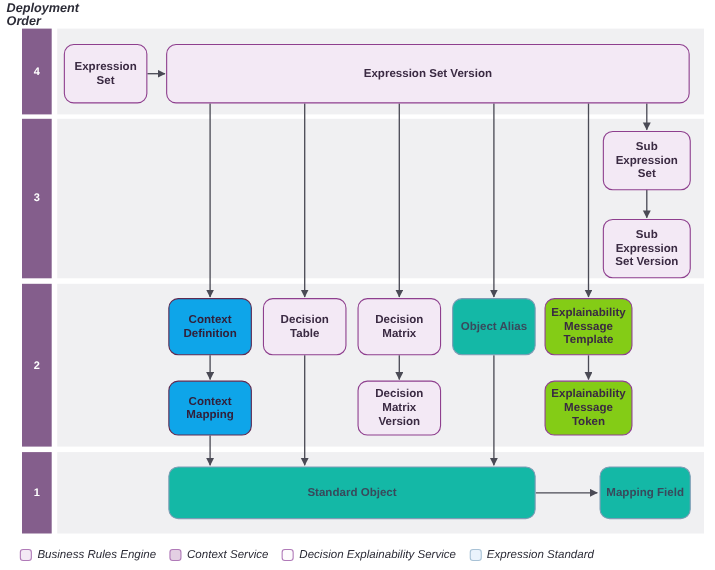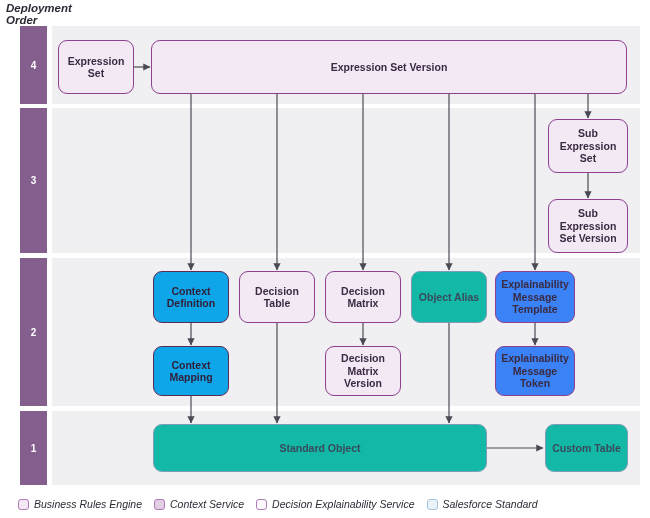--- a/index.html
+++ b/index.html
@@ -69,21 +69,21 @@
     color:#3a2a42;
   }
   
   .k-ctx{
     background:#0ea5e9;
     border:1.8px solid #5d2a52;
     color:#32203a;
   }
   
   .k-des{
-    background:#3b82f6;
+    background:#84cc16;
     border:1.6px solid #8e3f8e;
     color:#3a2a42;
   }
   
   .k-sfs{
     background:#14b8a6;
     border:1.6px solid #7d9cb5;
     color:#384a5c;
   }
 
@@ -216,34 +216,34 @@
   <div class="node k-bre" style="left:325px;top:346px;width:76px;height:50px;">Decision
 Matrix
 Version</div>
 
   <div class="node k-des" style="left:495px;top:346px;width:80px;height:50px;">Explainability
 Message
 Token</div>
 
   <div class="node k-sfs" style="left:153px;top:424px;width:334px;height:48px;">Standard Object</div>
 
-  <div class="node k-sfs" style="left:545px;top:424px;width:83px;height:48px;">Custom Table</div>
+  <div class="node k-sfs" style="left:545px;top:424px;width:83px;height:48px;">Mapping Field</div>
 
   <div class="legend">
     <div class="legend-item">
       <span class="legend-swatch" style="background:#f3e9f5;border:1.5px solid #b07ab8;"></span>
       <span class="legend-label">Business Rules Engine</span>
     </div>
     <div class="legend-item">
       <span class="legend-swatch" style="background:#e3cfe3;border:1.5px solid #b07ab8;"></span>
       <span class="legend-label">Context Service</span>
     </div>
     <div class="legend-item">
       <span class="legend-swatch" style="background:#fdfbfd;border:1.5px solid #b07ab8;"></span>
       <span class="legend-label">Decision Explainability Service</span>
     </div>
     <div class="legend-item">
       <span class="legend-swatch" style="background:#eaf3fc;border:1.5px solid #a8c2d6;"></span>
-      <span class="legend-label">Salesforce Standard</span>
+      <span class="legend-label">Expression Standard</span>
     </div>
   </div>
 
 </div>
 
 </body></html>

